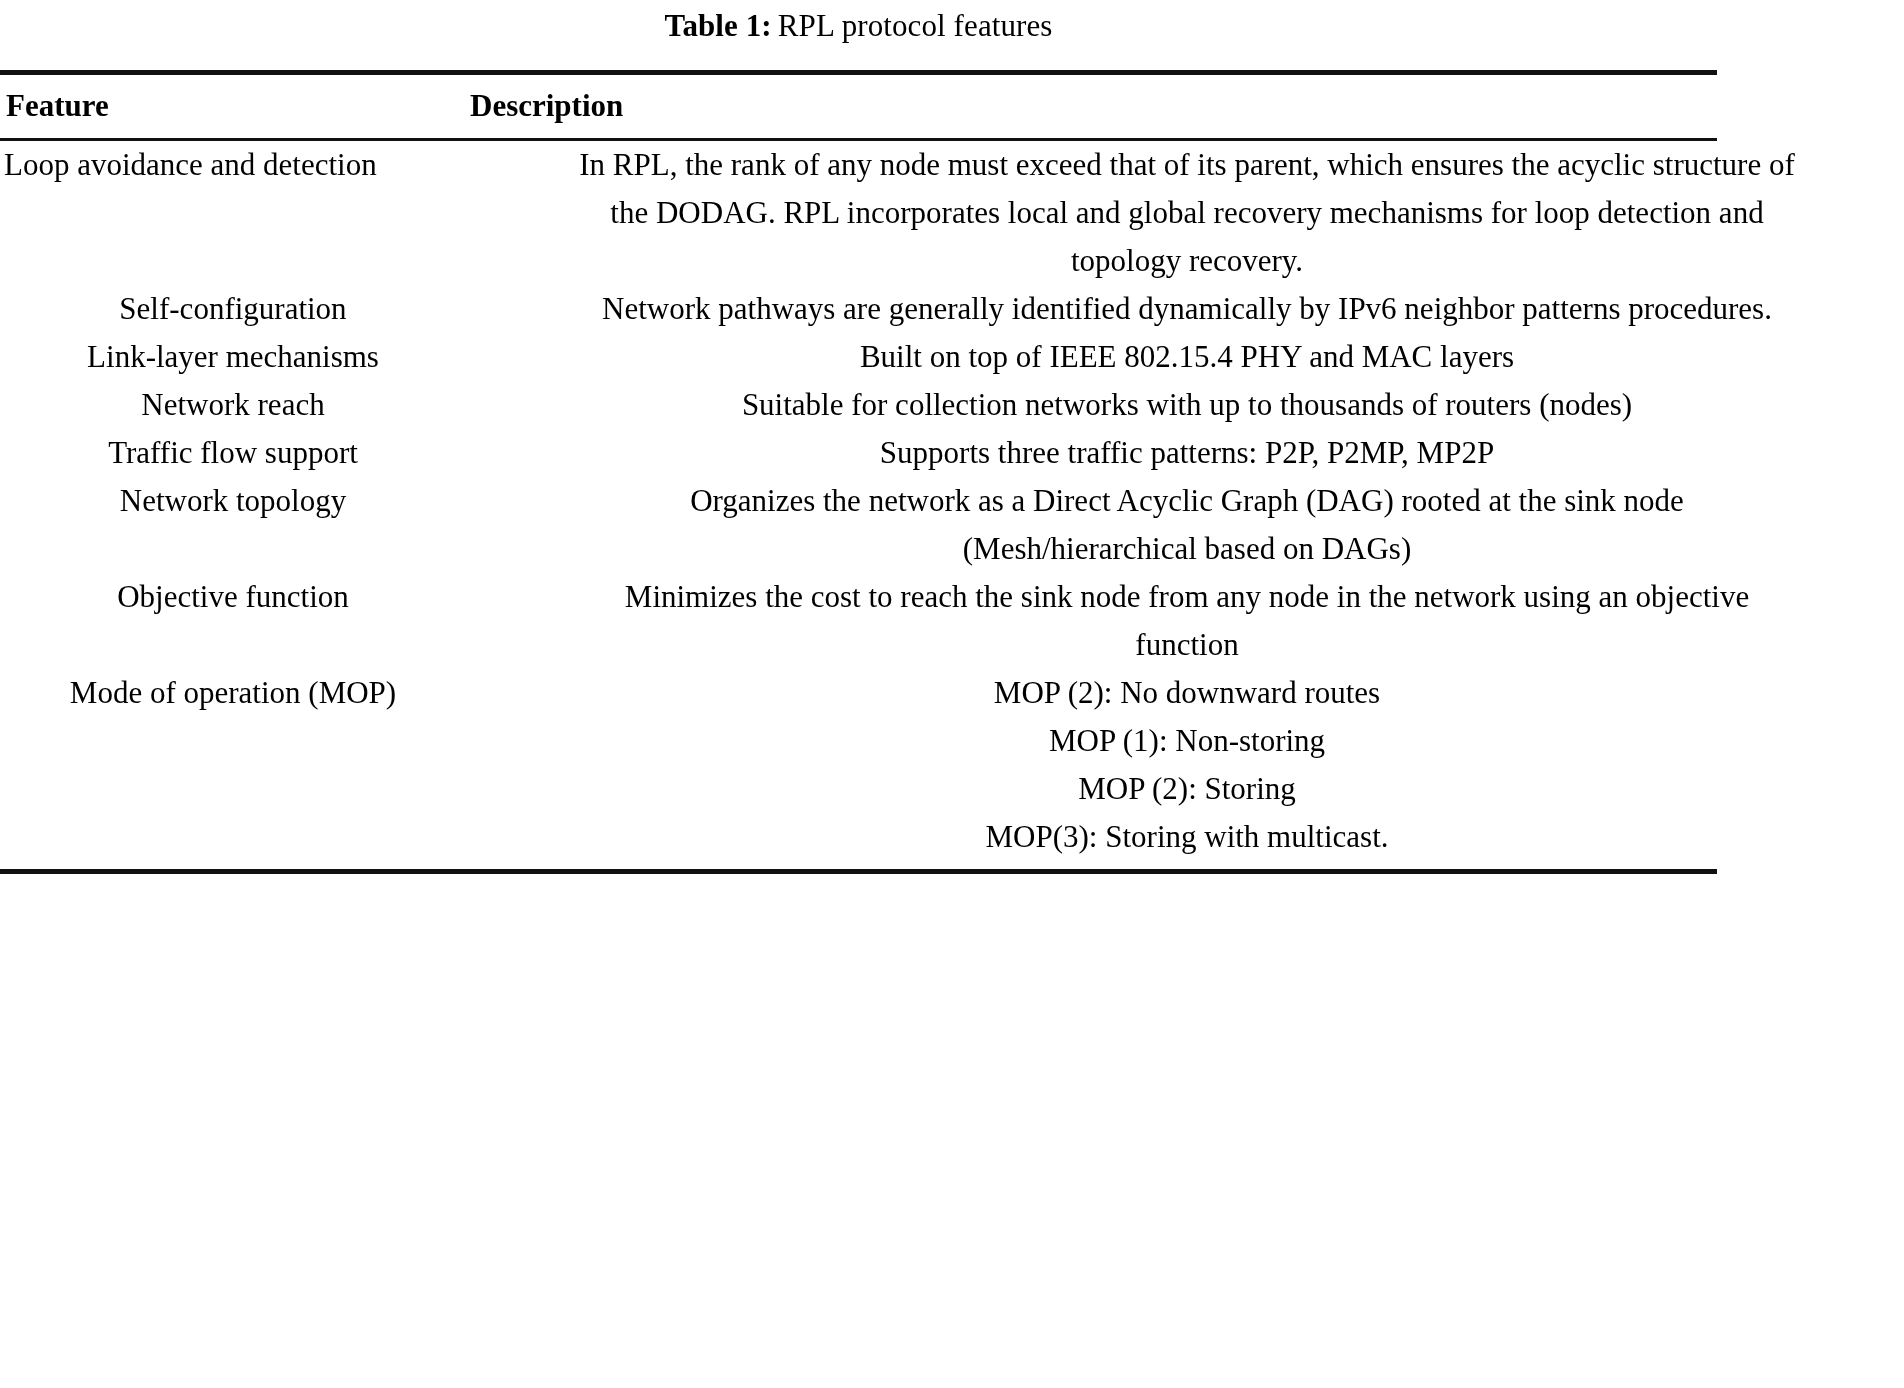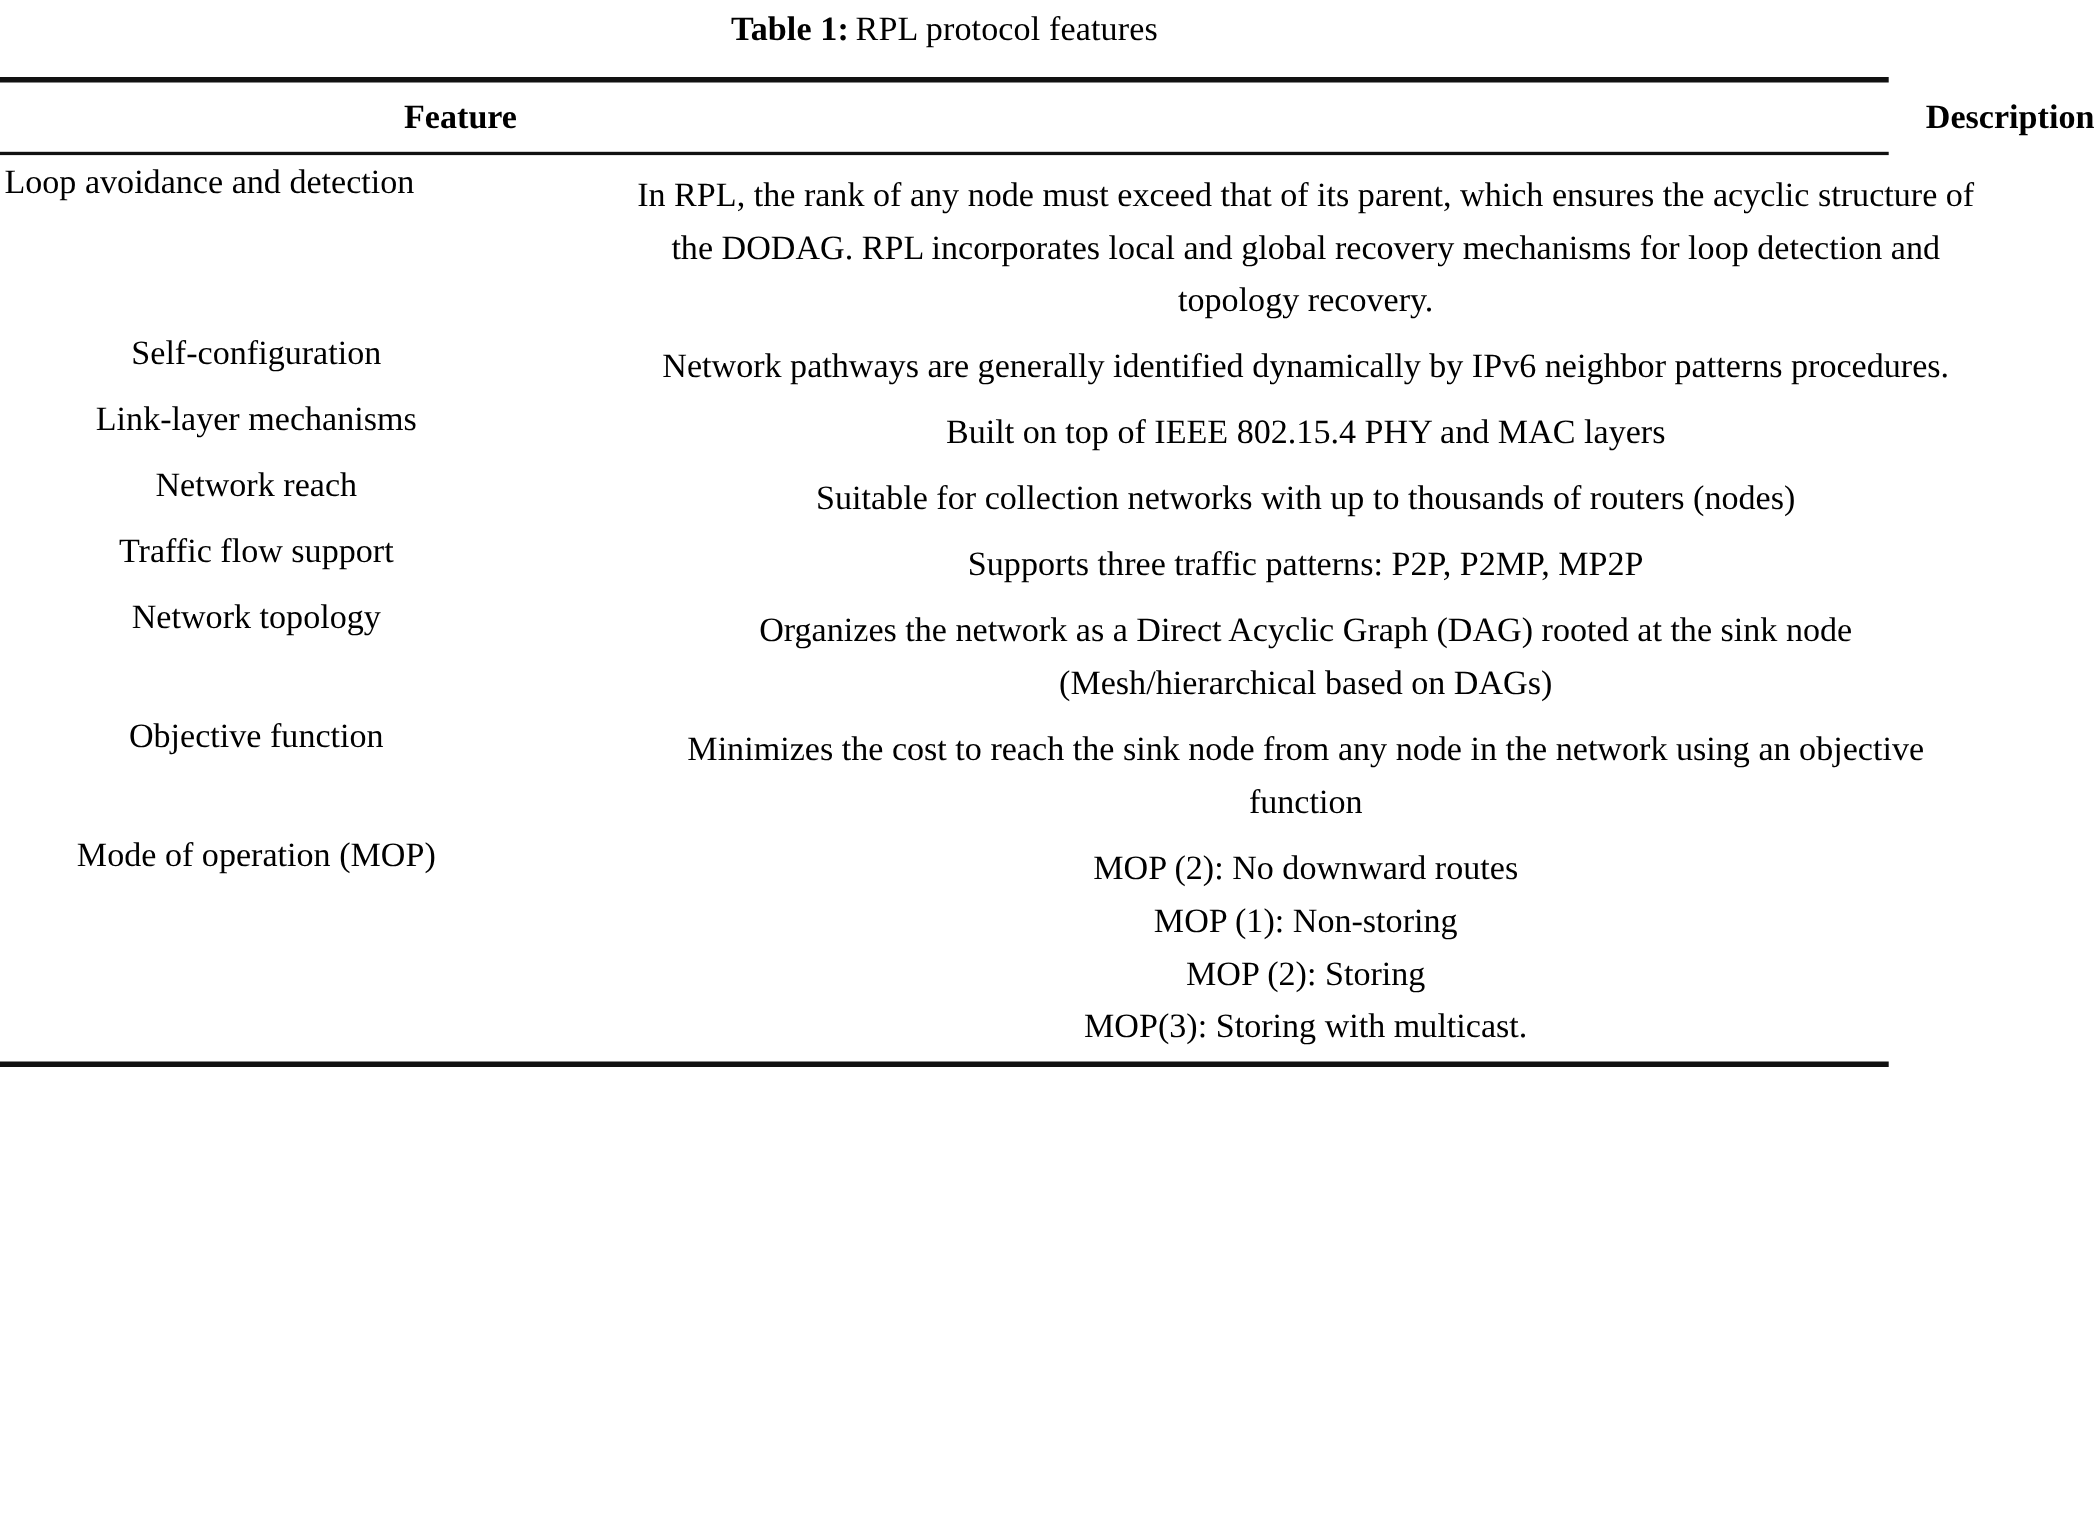--- a/index.html
+++ b/index.html
@@ -62,38 +62,38 @@
     table-layout: fixed;
   }
   table.data col.c-feature { width: 470px; }
   table.data col.c-desc { width: 1434px; }
 
   thead th {
     font-weight: bold;
     font-size: 31px;
     line-height: 44px;
     padding: 9px 0 10px 0;
-    text-align: right;
+    text-align: left;
     vertical-align: middle;
   }
   thead th.th-feature { padding-left: 6px; }
 
   tbody td {
     font-size: 31px;
     line-height: 48px;
     vertical-align: top;
     padding: 0;
     text-align: center;
   }
   tbody td.feature {
     padding-right: 4px;
     white-space: nowrap;
   }
   tbody td.desc {
-    padding: 12px 108px 0 108px;
+    padding: 0 108px 0 108px;
   }
   tbody tr.row-first td.feature {
     text-align: left;
     padding-left: 4px;
   }
   .desc-line {
     display: block;
   }
   .mop-list .desc-line {
     display: block;

